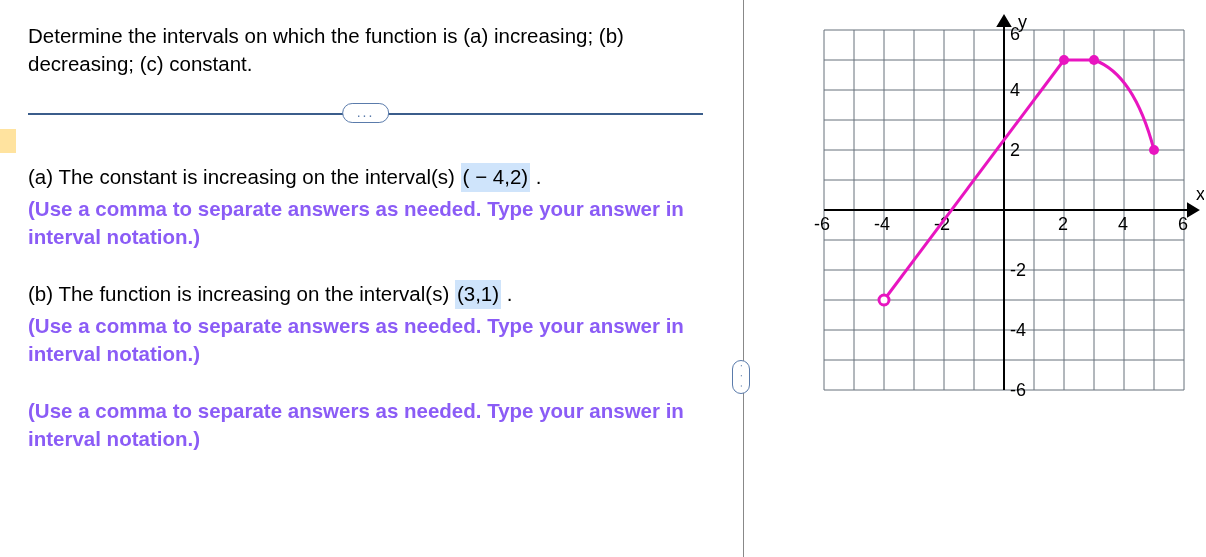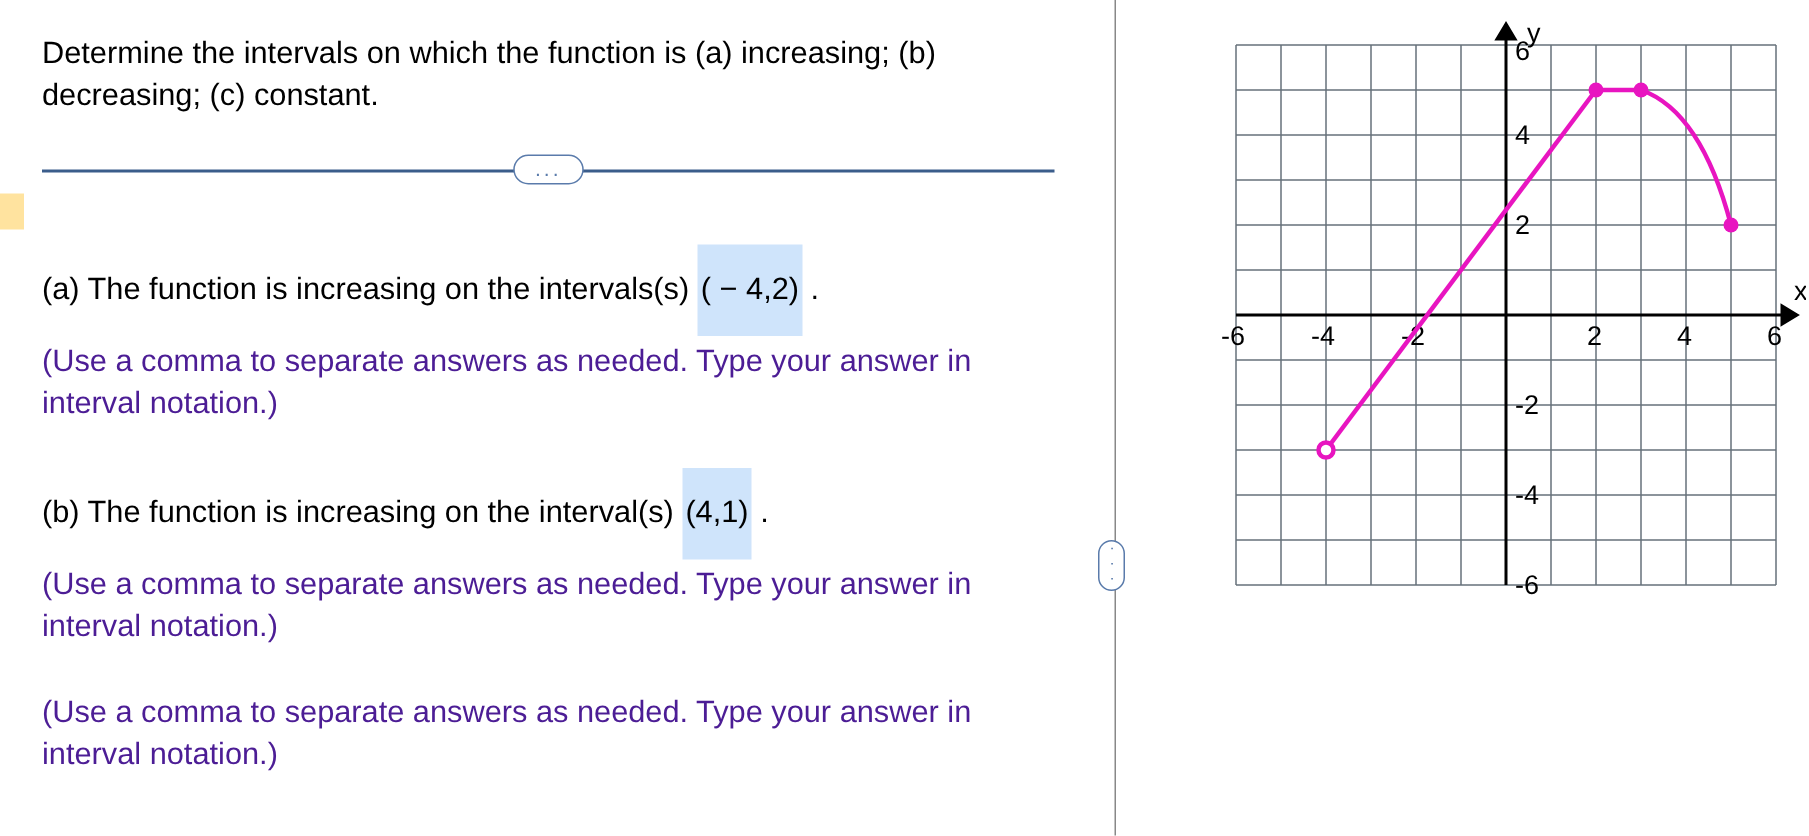--- a/index.html
+++ b/index.html
@@ -73,28 +73,29 @@
   .part {
     margin-bottom: 30px;
   }
   .part-text {
     font-size: 20.5px;
     line-height: 1.4;
   }
   .highlight-answer {
     background: #cfe4fb;
     display: inline-block;
-    padding: 16px 2px;
+    padding: 0 2px;
     white-space: pre;
   }
   .instruction {
-    color: #4c1d95;
+    color: #8b5cf6;
     font-size: 20.5px;
     line-height: 1.35;
     margin-top: 3px;
+    font-weight: bold;
   }
   .answer-box {
     display: inline-block;
     width: 22px;
     height: 24px;
     border: 1.5px solid #6a8bb6;
     vertical-align: middle;
     margin: 0 2px;
     position: relative;
     top: -2px;
@@ -142,28 +143,28 @@
 
     <div class="divider-row">
       <div class="divider-line"></div>
       <div class="divider-pill">
         <span>...</span>
       </div>
     </div>
 
     <div class="part">
       <div class="part-text">
-        <span>(a) The function is increasing on the intervals(s) </span><span class="highlight-answer">( − 4,2)</span><span> .</span>
+        <span>(a) The constant is increasing on the interval(s) </span><span class="highlight-answer">( − 4,2)</span><span> .</span>
       </div>
       <div class="instruction">(Use a comma to separate answers as needed. Type your answer in interval notation.)</div>
     </div>
 
     <div class="part">
       <div class="part-text">
-        <span>(b) The function is increasing on the interval(s) </span><span class="highlight-answer">(4,1)</span><span> .</span>
+        <span>(b) The function is increasing on the interval(s) </span><span class="highlight-answer">(3,1)</span><span> .</span>
       </div>
       <div class="instruction">(Use a comma to separate answers as needed. Type your answer in interval notation.)</div>
     </div>
 
     <div class="part">
       <div class="instruction">(Use a comma to separate answers as needed. Type your answer in interval notation.)</div>
     </div>
   </div>
 
   <div class="right-panel">

